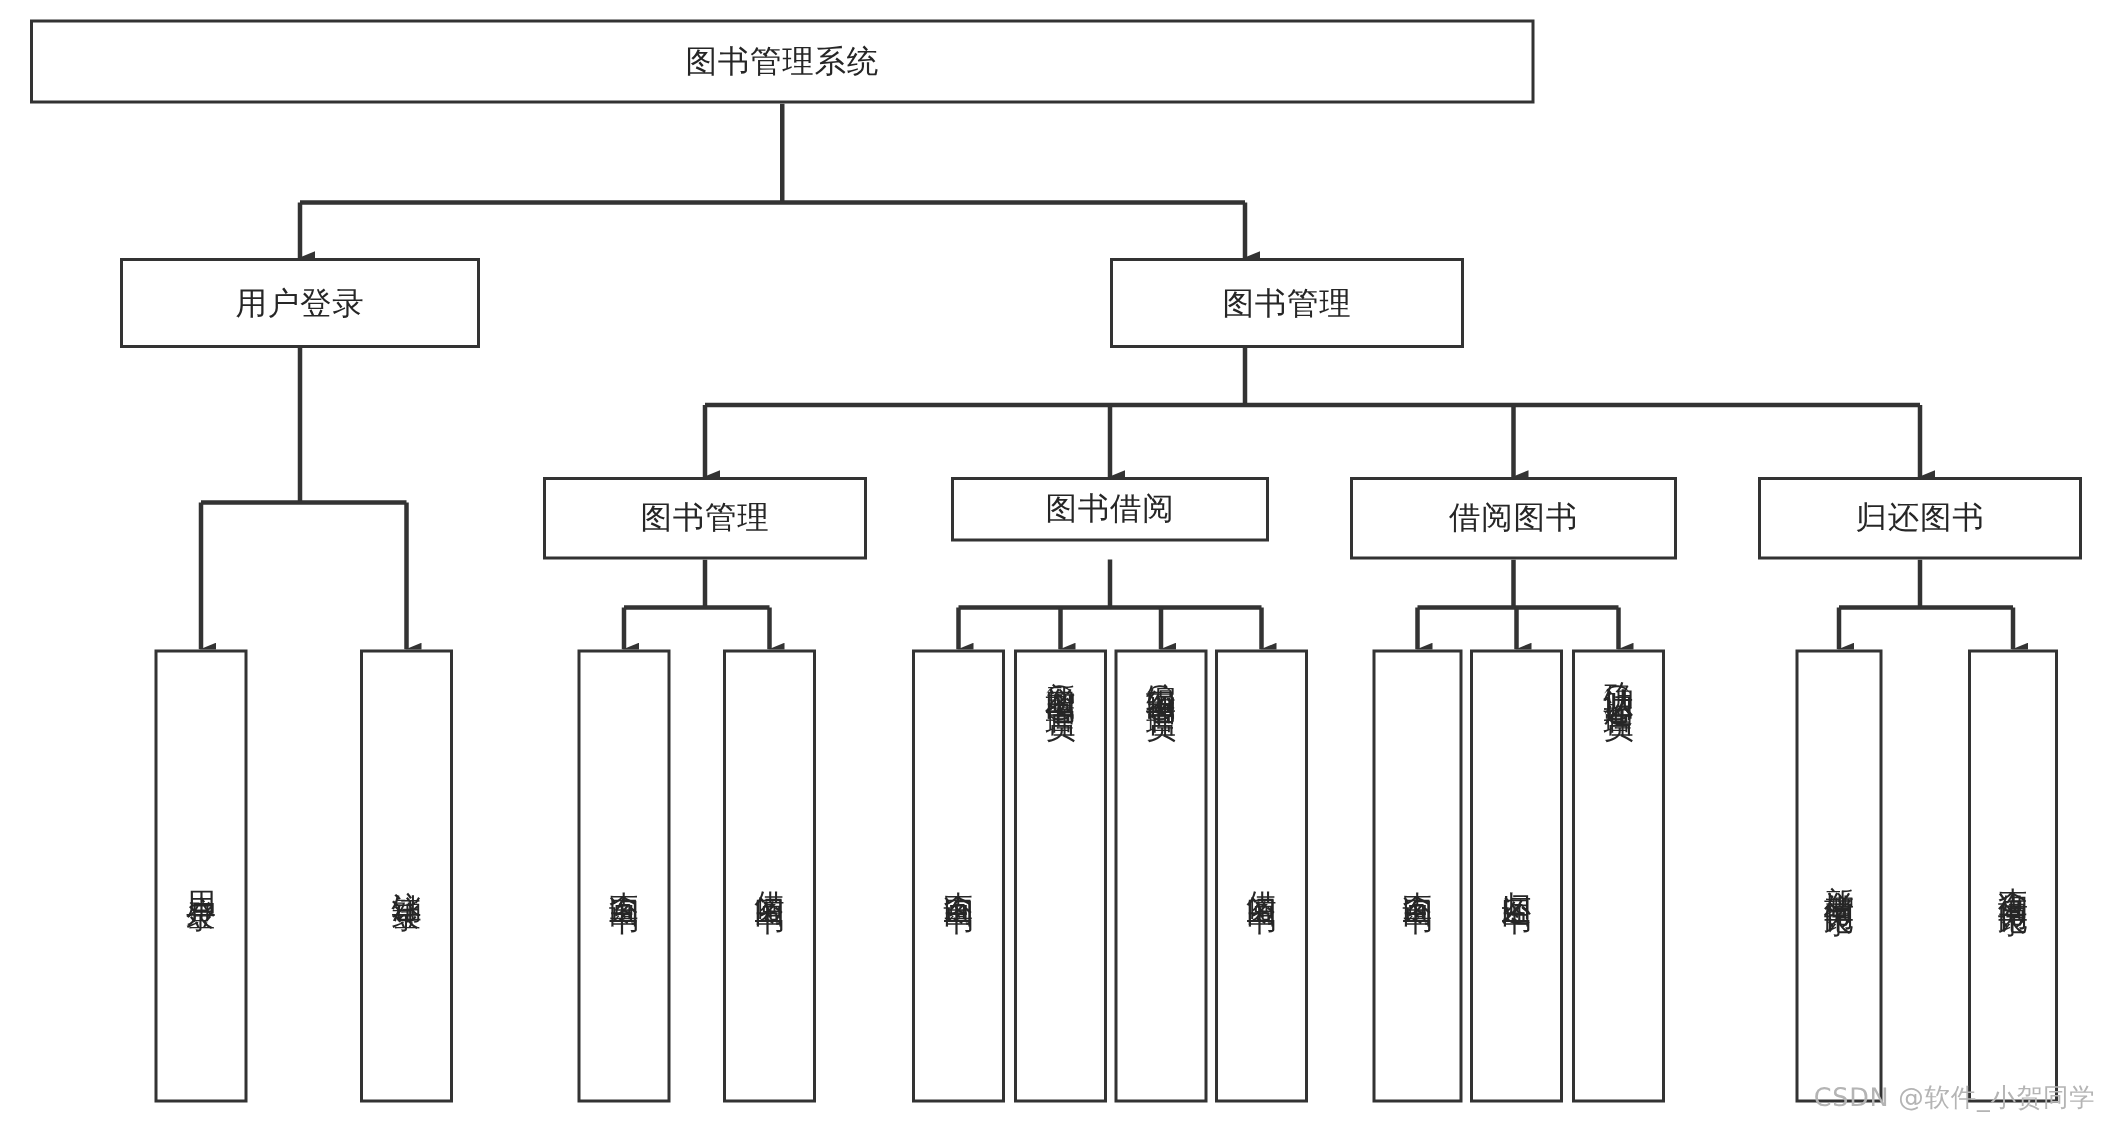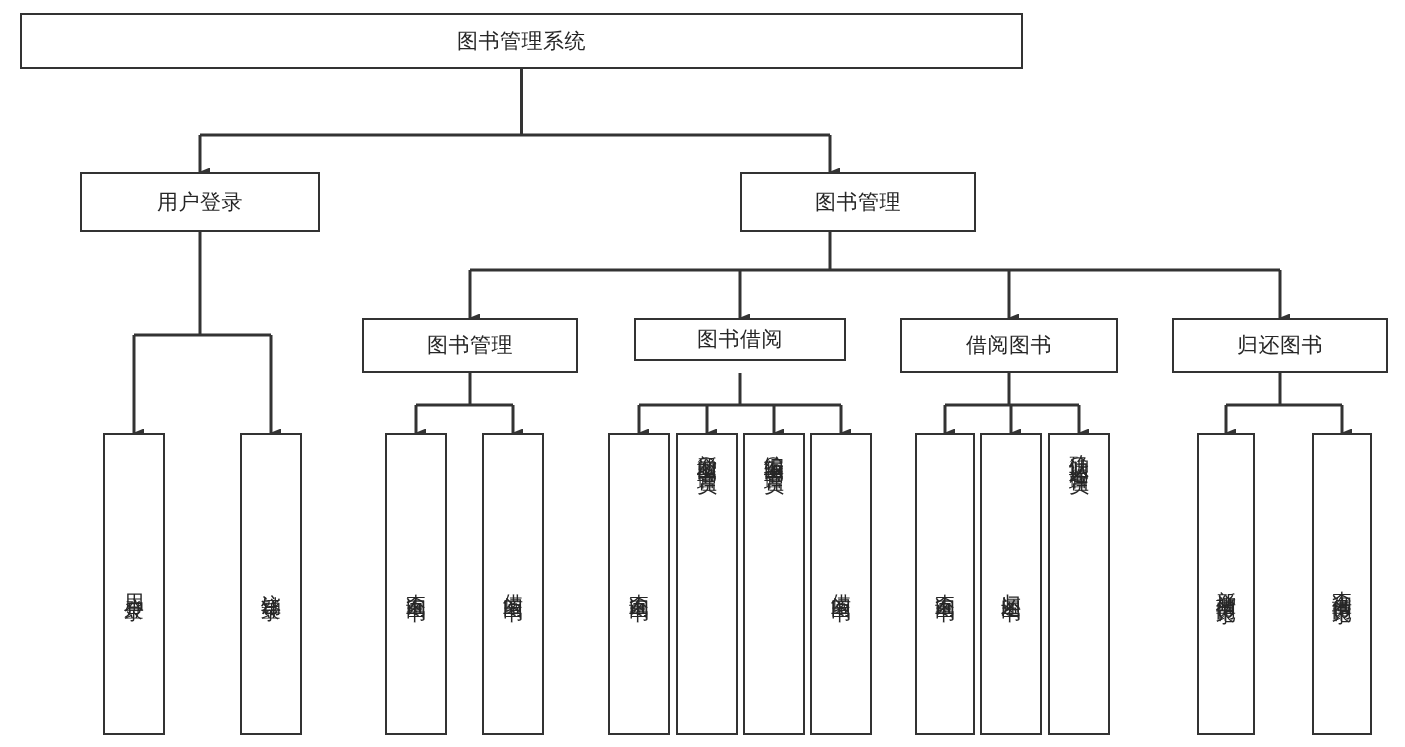--- a/index.html
+++ b/index.html
@@ -174,13 +174,14 @@
       <div class="node-box vertical top" style="left: 1048px; top: 433px; width: 62px; height: 302px;">
         <span class="node-label">确认归还（管理员）</span>
       </div>
       <div class="node-box vertical center" style="left: 1197px; top: 433px; width: 58px; height: 302px;">
         <span class="node-label">新增借阅记录</span>
       </div>
       <div class="node-box vertical center" style="left: 1312px; top: 433px; width: 60px; height: 302px;">
         <span class="node-label">查询借阅记录</span>
       </div>
     </div>
+  <div class="watermark">CSDN @软件_小贺同学</div>
 </div>
 
 </body></html>

